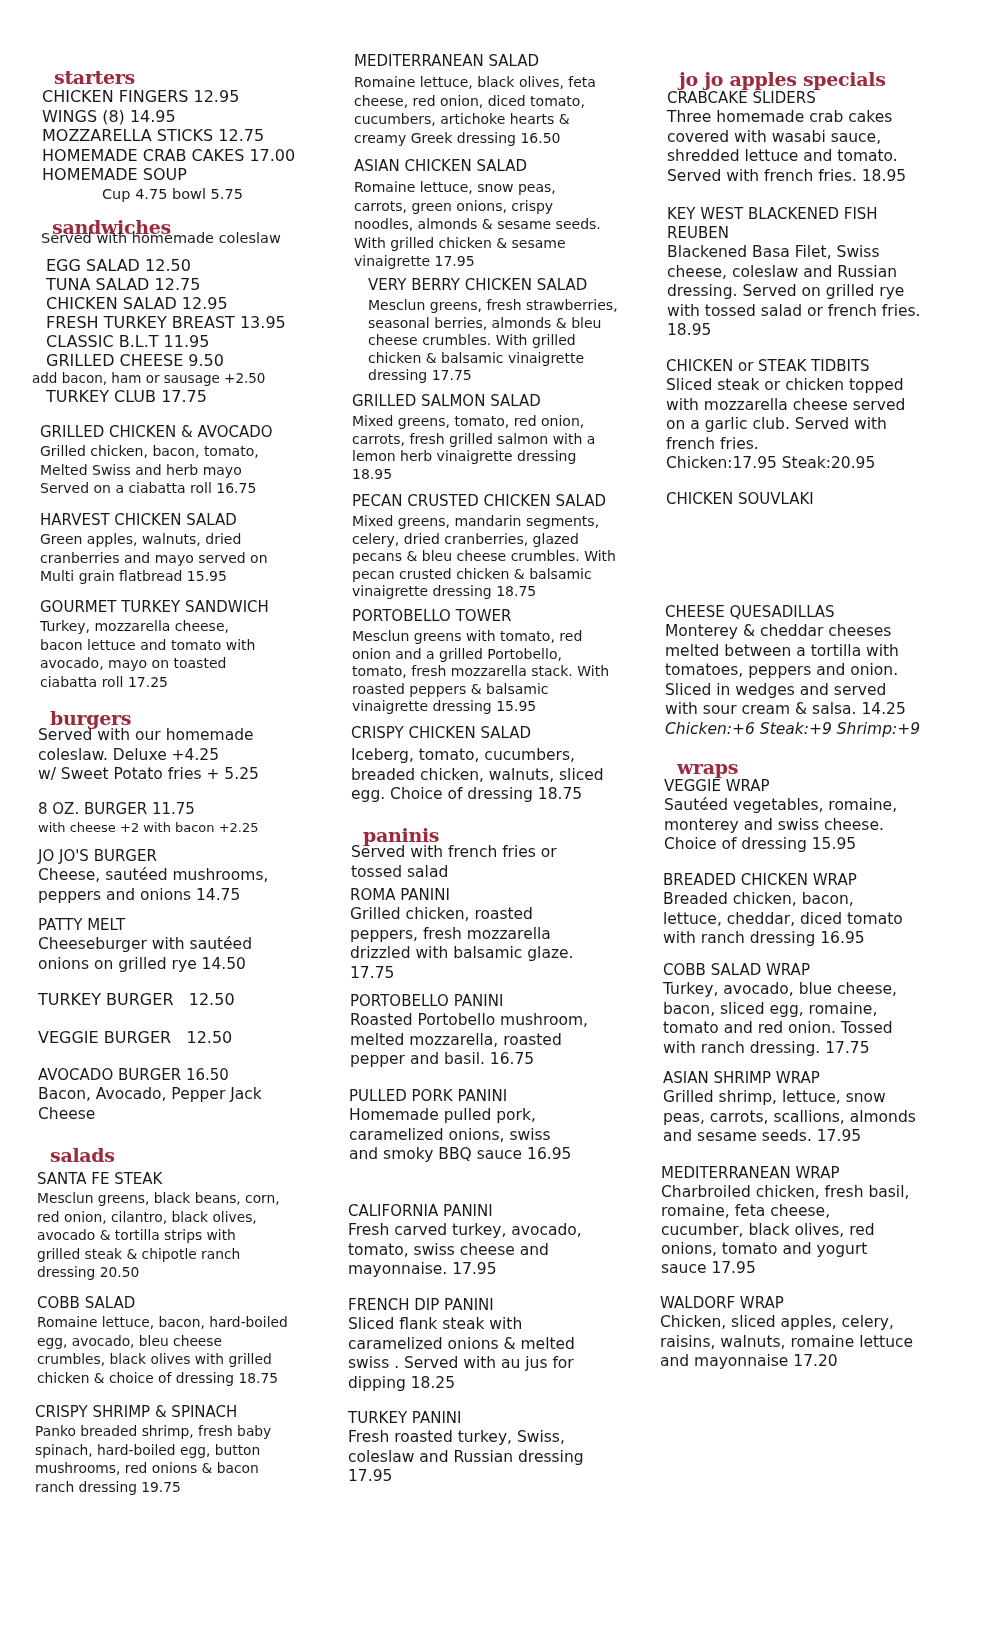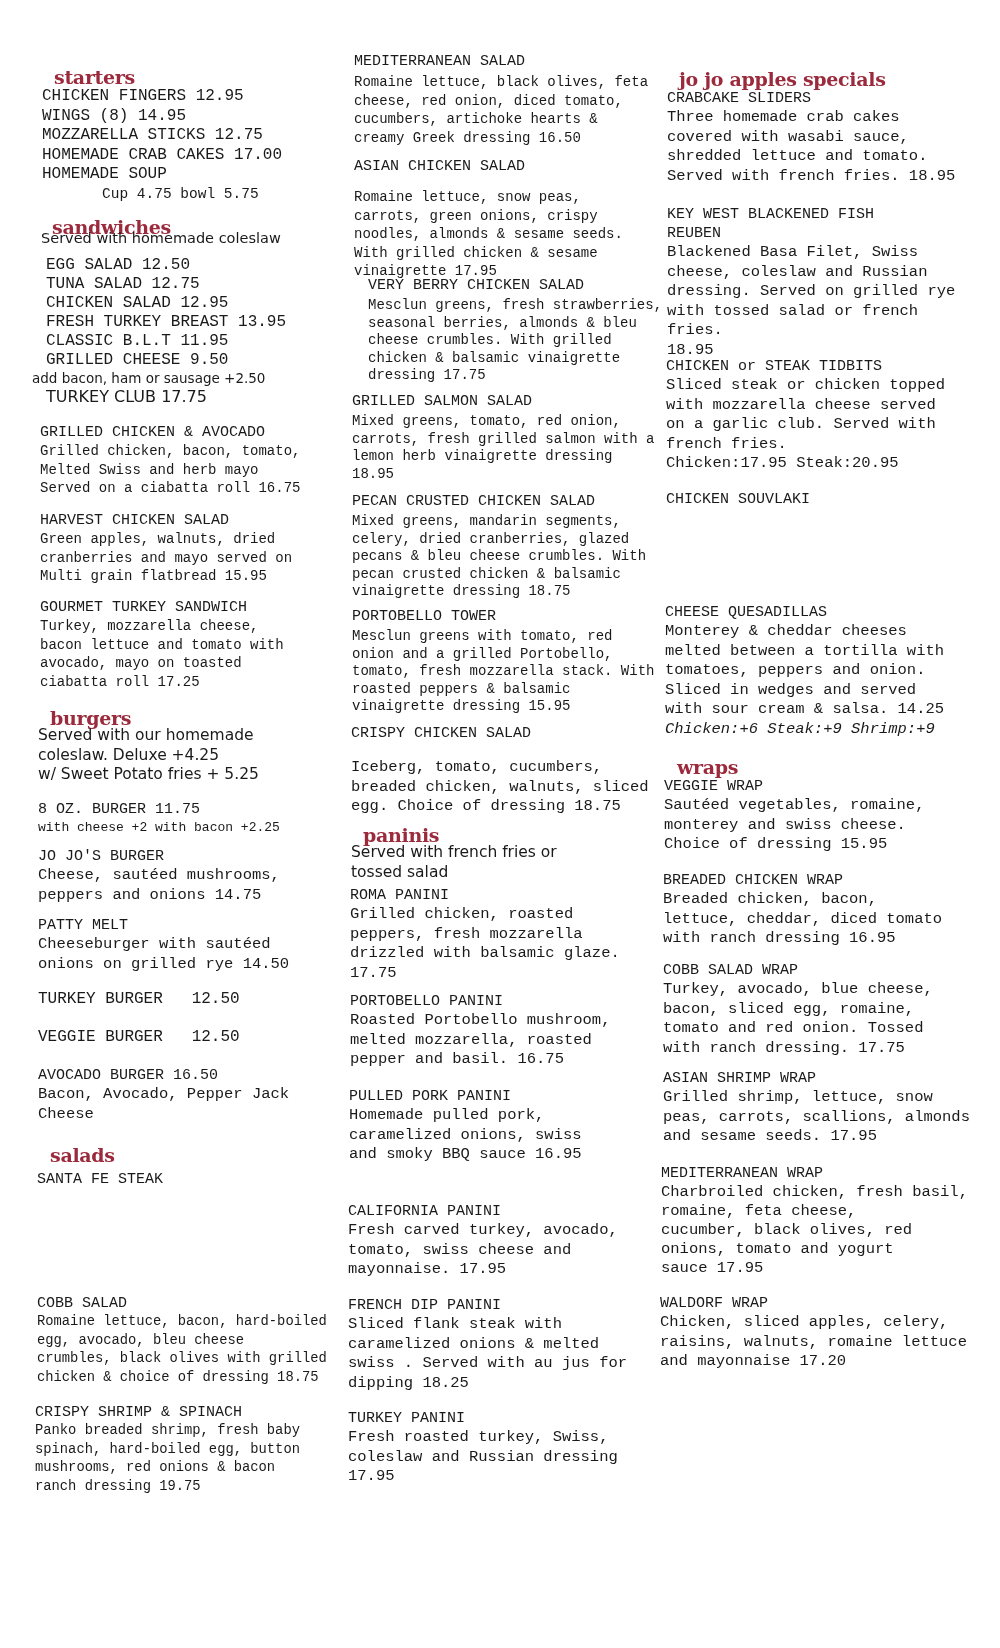--- a/index.html
+++ b/index.html
@@ -10,21 +10,21 @@
   .col { position: absolute; top: 0; }
   .col1 { left: 40px; width: 300px; }
   .col2 { left: 352px; width: 300px; }
   .col3 { left: 663px; width: 300px; }
 
   .heading {
     font-family: "DejaVu Serif", serif; font-weight: bold;
     color: #9b2a3c; font-size: 19px; letter-spacing: -0.3px;
     position: absolute; white-space: nowrap; margin: 12px;
   }
-  .block { position: absolute; width: 310px; font-family: Liberation Mono, monospace; }
+  .block { position: absolute; width: 310px; }
   .name { font-size: 15px; line-height: 19px; white-space: nowrap; }
   .desc { font-size: 14px; line-height: 18.5px; }
   .line { font-size: 16px; line-height: 19.5px; white-space: nowrap; }
   .small { font-size: 13.5px; line-height: 18px; white-space: pre; }
   .big-desc { font-size: 15.5px; line-height: 19.5px; }
   .italic { font-style: italic; }
   .pre { white-space: pre-line; }
 </style>
 </head>
 <body>
@@ -101,20 +101,25 @@
   <div class="block" style="top:1066px;left:-2px">
     <div class="name">AVOCADO BURGER 16.50</div>
     <div class="big-desc pre">Bacon, Avocado, Pepper Jack
 Cheese</div>
   </div>
 
   <h2 class="heading" style="top:1132px;left:-2px">salads</h2>
 
   <div class="block" style="top:1170px;left:-3px">
     <div class="name">SANTA FE STEAK</div>
+    <div class="desc pre" style="font-size:13.8px">Mesclun greens, black beans, corn,
+red onion, cilantro, black olives,
+avocado &amp; tortilla strips with
+grilled steak &amp; chipotle ranch
+dressing   20.50</div>
   </div>
   <div class="block" style="top:1294px;left:-3px">
     <div class="name">COBB SALAD</div>
     <div class="desc pre" style="font-size:13.8px">Romaine lettuce, bacon, hard-boiled
 egg, avocado, bleu cheese
 crumbles, black olives with grilled
 chicken &amp; choice of dressing  18.75</div>
   </div>
   <div class="block" style="top:1403px;left:-5px">
     <div class="name">CRISPY SHRIMP &amp; SPINACH</div>
@@ -128,21 +133,21 @@
 <div class="col col2">
   <div class="block" style="top:52px;left:2px">
     <div class="name">MEDITERRANEAN SALAD</div>
     <div class="desc pre" style="margin-top:2px">Romaine lettuce, black olives, feta
 cheese, red onion, diced tomato,
 cucumbers, artichoke hearts &amp;
 creamy Greek dressing 16.50</div>
   </div>
   <div class="block" style="top:157px;left:2px">
     <div class="name">ASIAN CHICKEN SALAD</div>
-    <div class="desc pre" style="margin-top:12px">Romaine lettuce, snow peas,
+    <div class="desc pre" style="margin-top:2px">Romaine lettuce, snow peas,
 carrots, green onions, crispy
 noodles, almonds &amp; sesame seeds.
 With grilled chicken &amp; sesame
 vinaigrette  17.95</div>
   </div>
   <div class="block" style="top:276px;left:16px">
     <div class="name">VERY BERRY CHICKEN SALAD</div>
     <div class="desc pre" style="margin-top:2px;line-height:17.5px">Mesclun greens, fresh strawberries,
 seasonal berries, almonds &amp; bleu
 cheese crumbles. With grilled
@@ -167,21 +172,21 @@
   <div class="block" style="top:607px;left:0">
     <div class="name">PORTOBELLO TOWER</div>
     <div class="desc pre" style="margin-top:2px;line-height:17.5px">Mesclun greens with tomato, red
 onion and a grilled Portobello,
 tomato, fresh mozzarella stack. With
 roasted peppers &amp; balsamic
 vinaigrette dressing  15.95</div>
   </div>
   <div class="block" style="top:724px;left:-1px">
     <div class="name">CRISPY CHICKEN SALAD</div>
-    <div class="big-desc pre" style="margin-top:15px">Iceberg, tomato, cucumbers,
+    <div class="big-desc pre" style="margin-top:3px">Iceberg, tomato, cucumbers,
 breaded chicken, walnuts, sliced
 egg. Choice of dressing 18.75</div>
   </div>
 
   <h2 class="heading" style="top:812px;left:-1px">paninis</h2>
   <div class="big-desc pre" style="position:absolute;top:843px;left:-1px;width:300px">Served with french fries or
 tossed salad</div>
 
   <div class="block" style="top:886px;left:-2px">
     <div class="name">ROMA PANINI</div>

